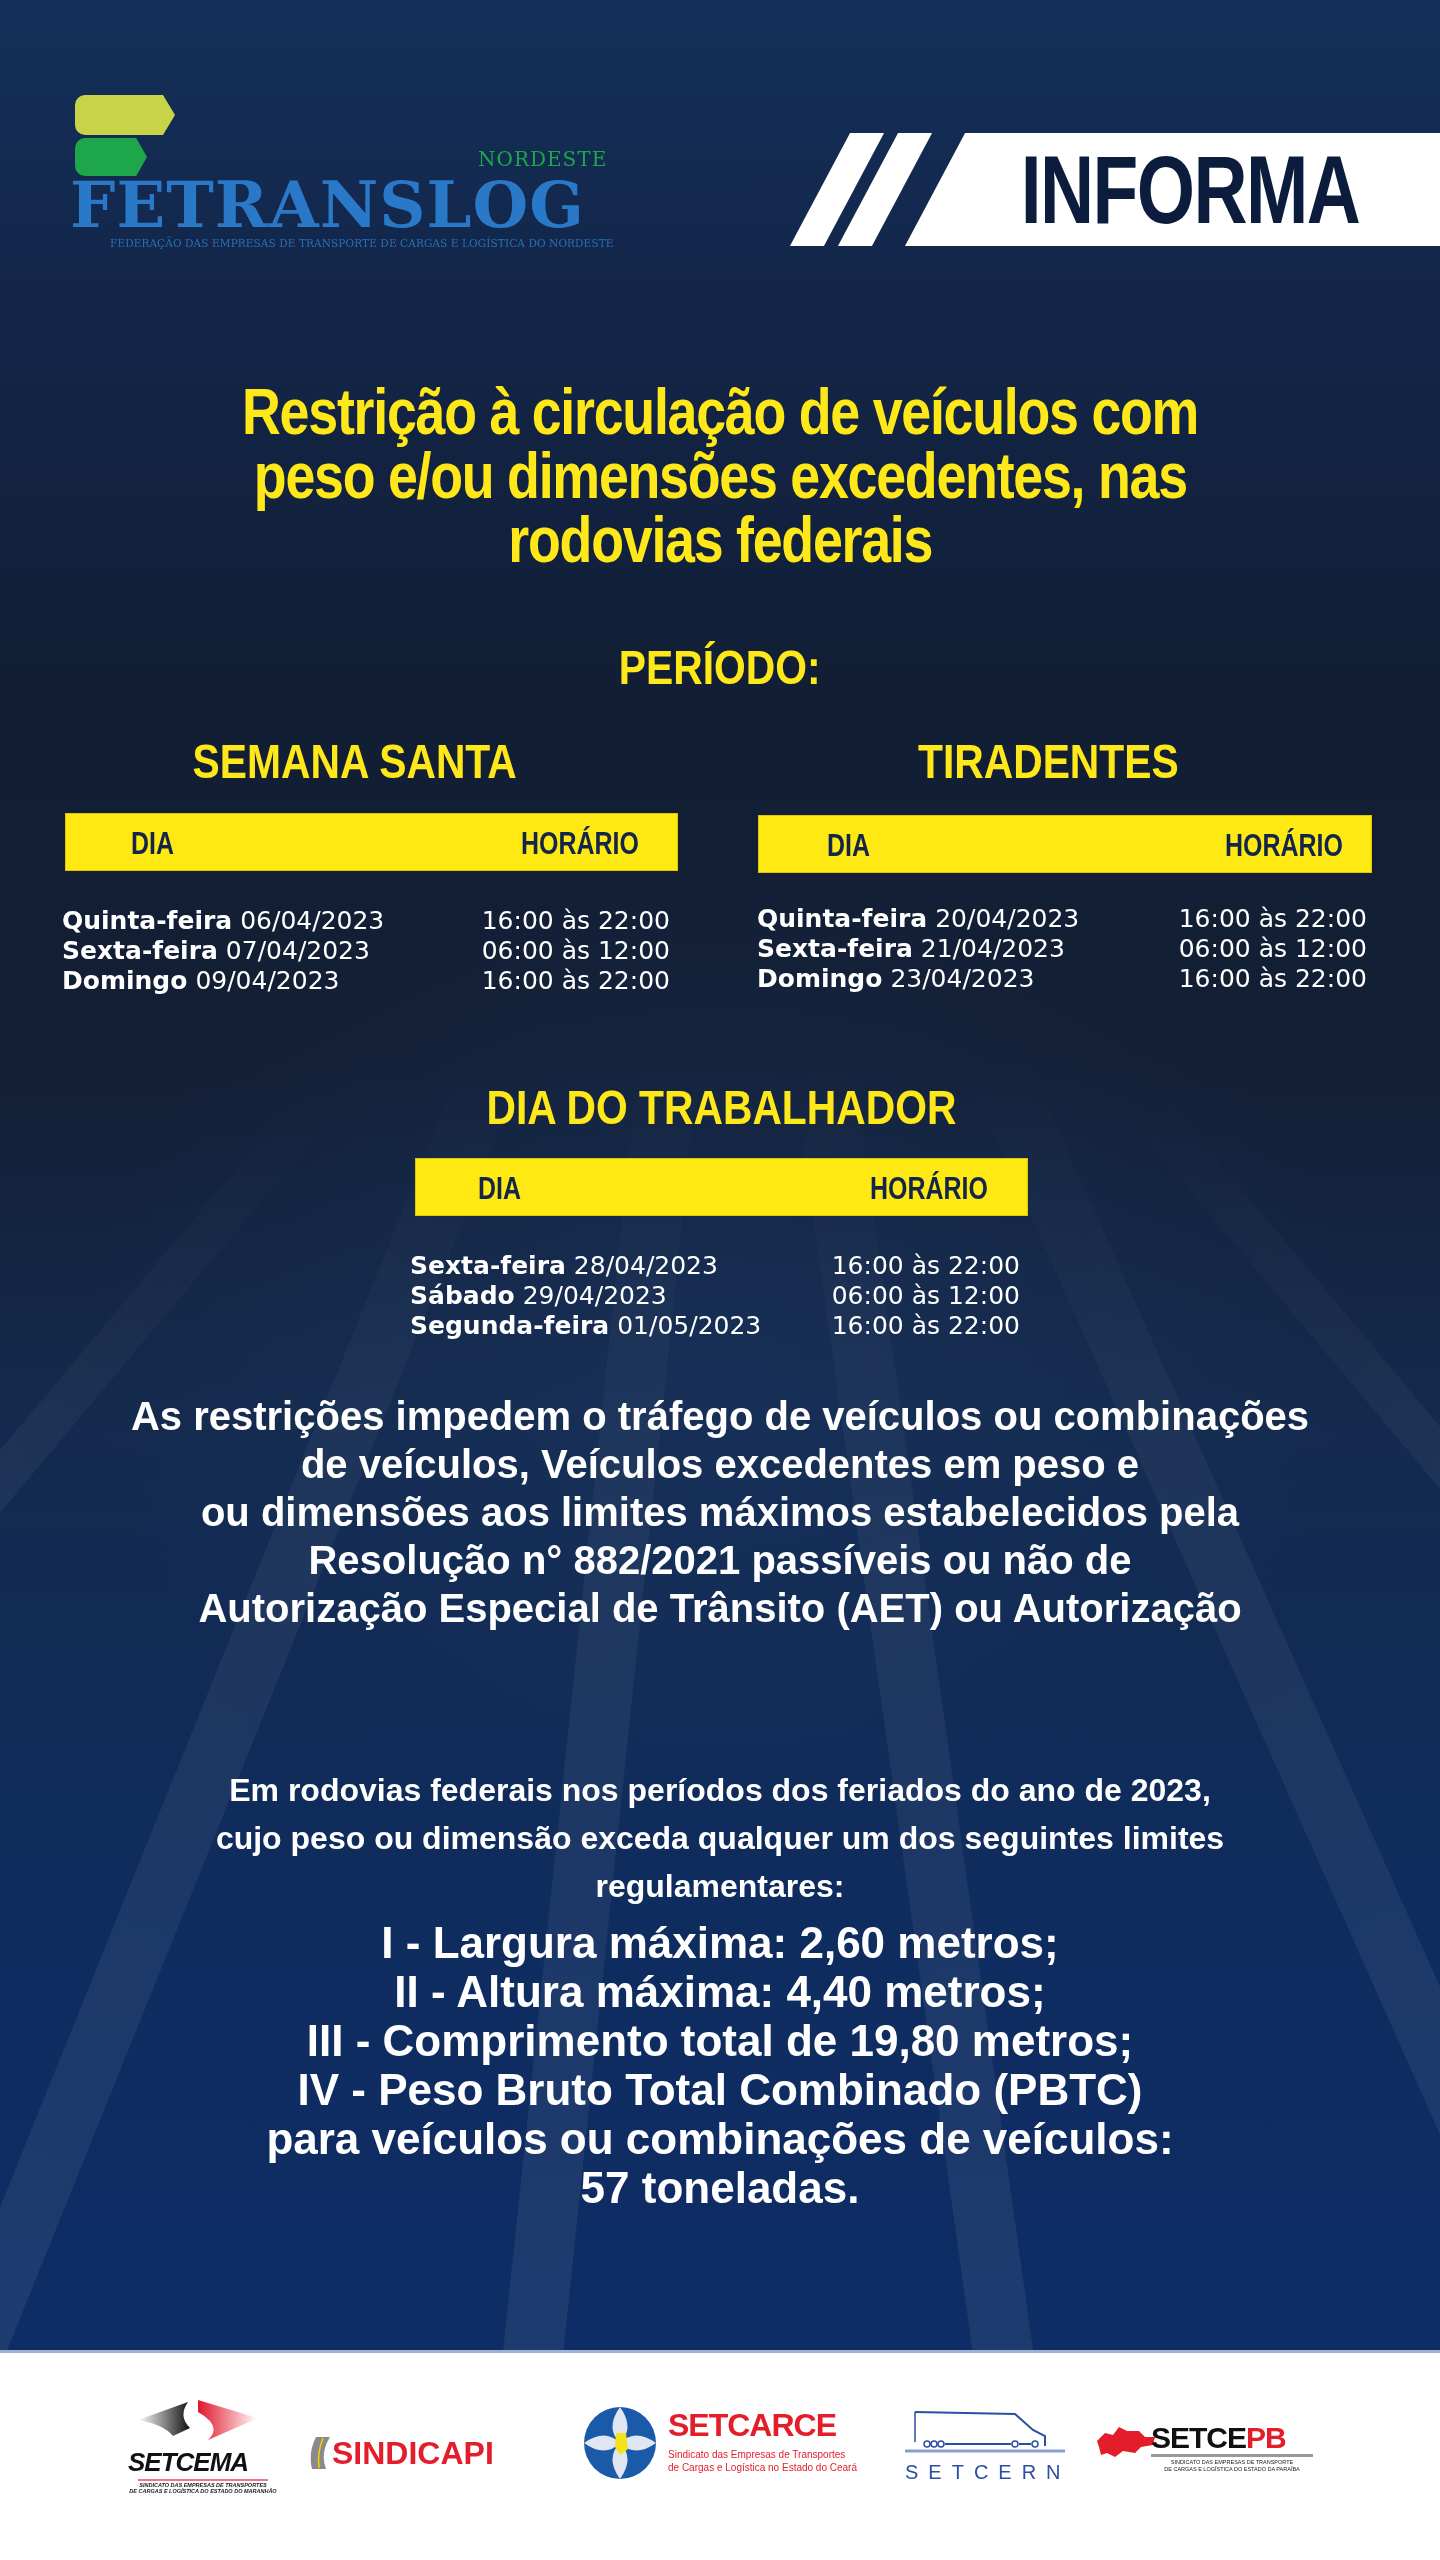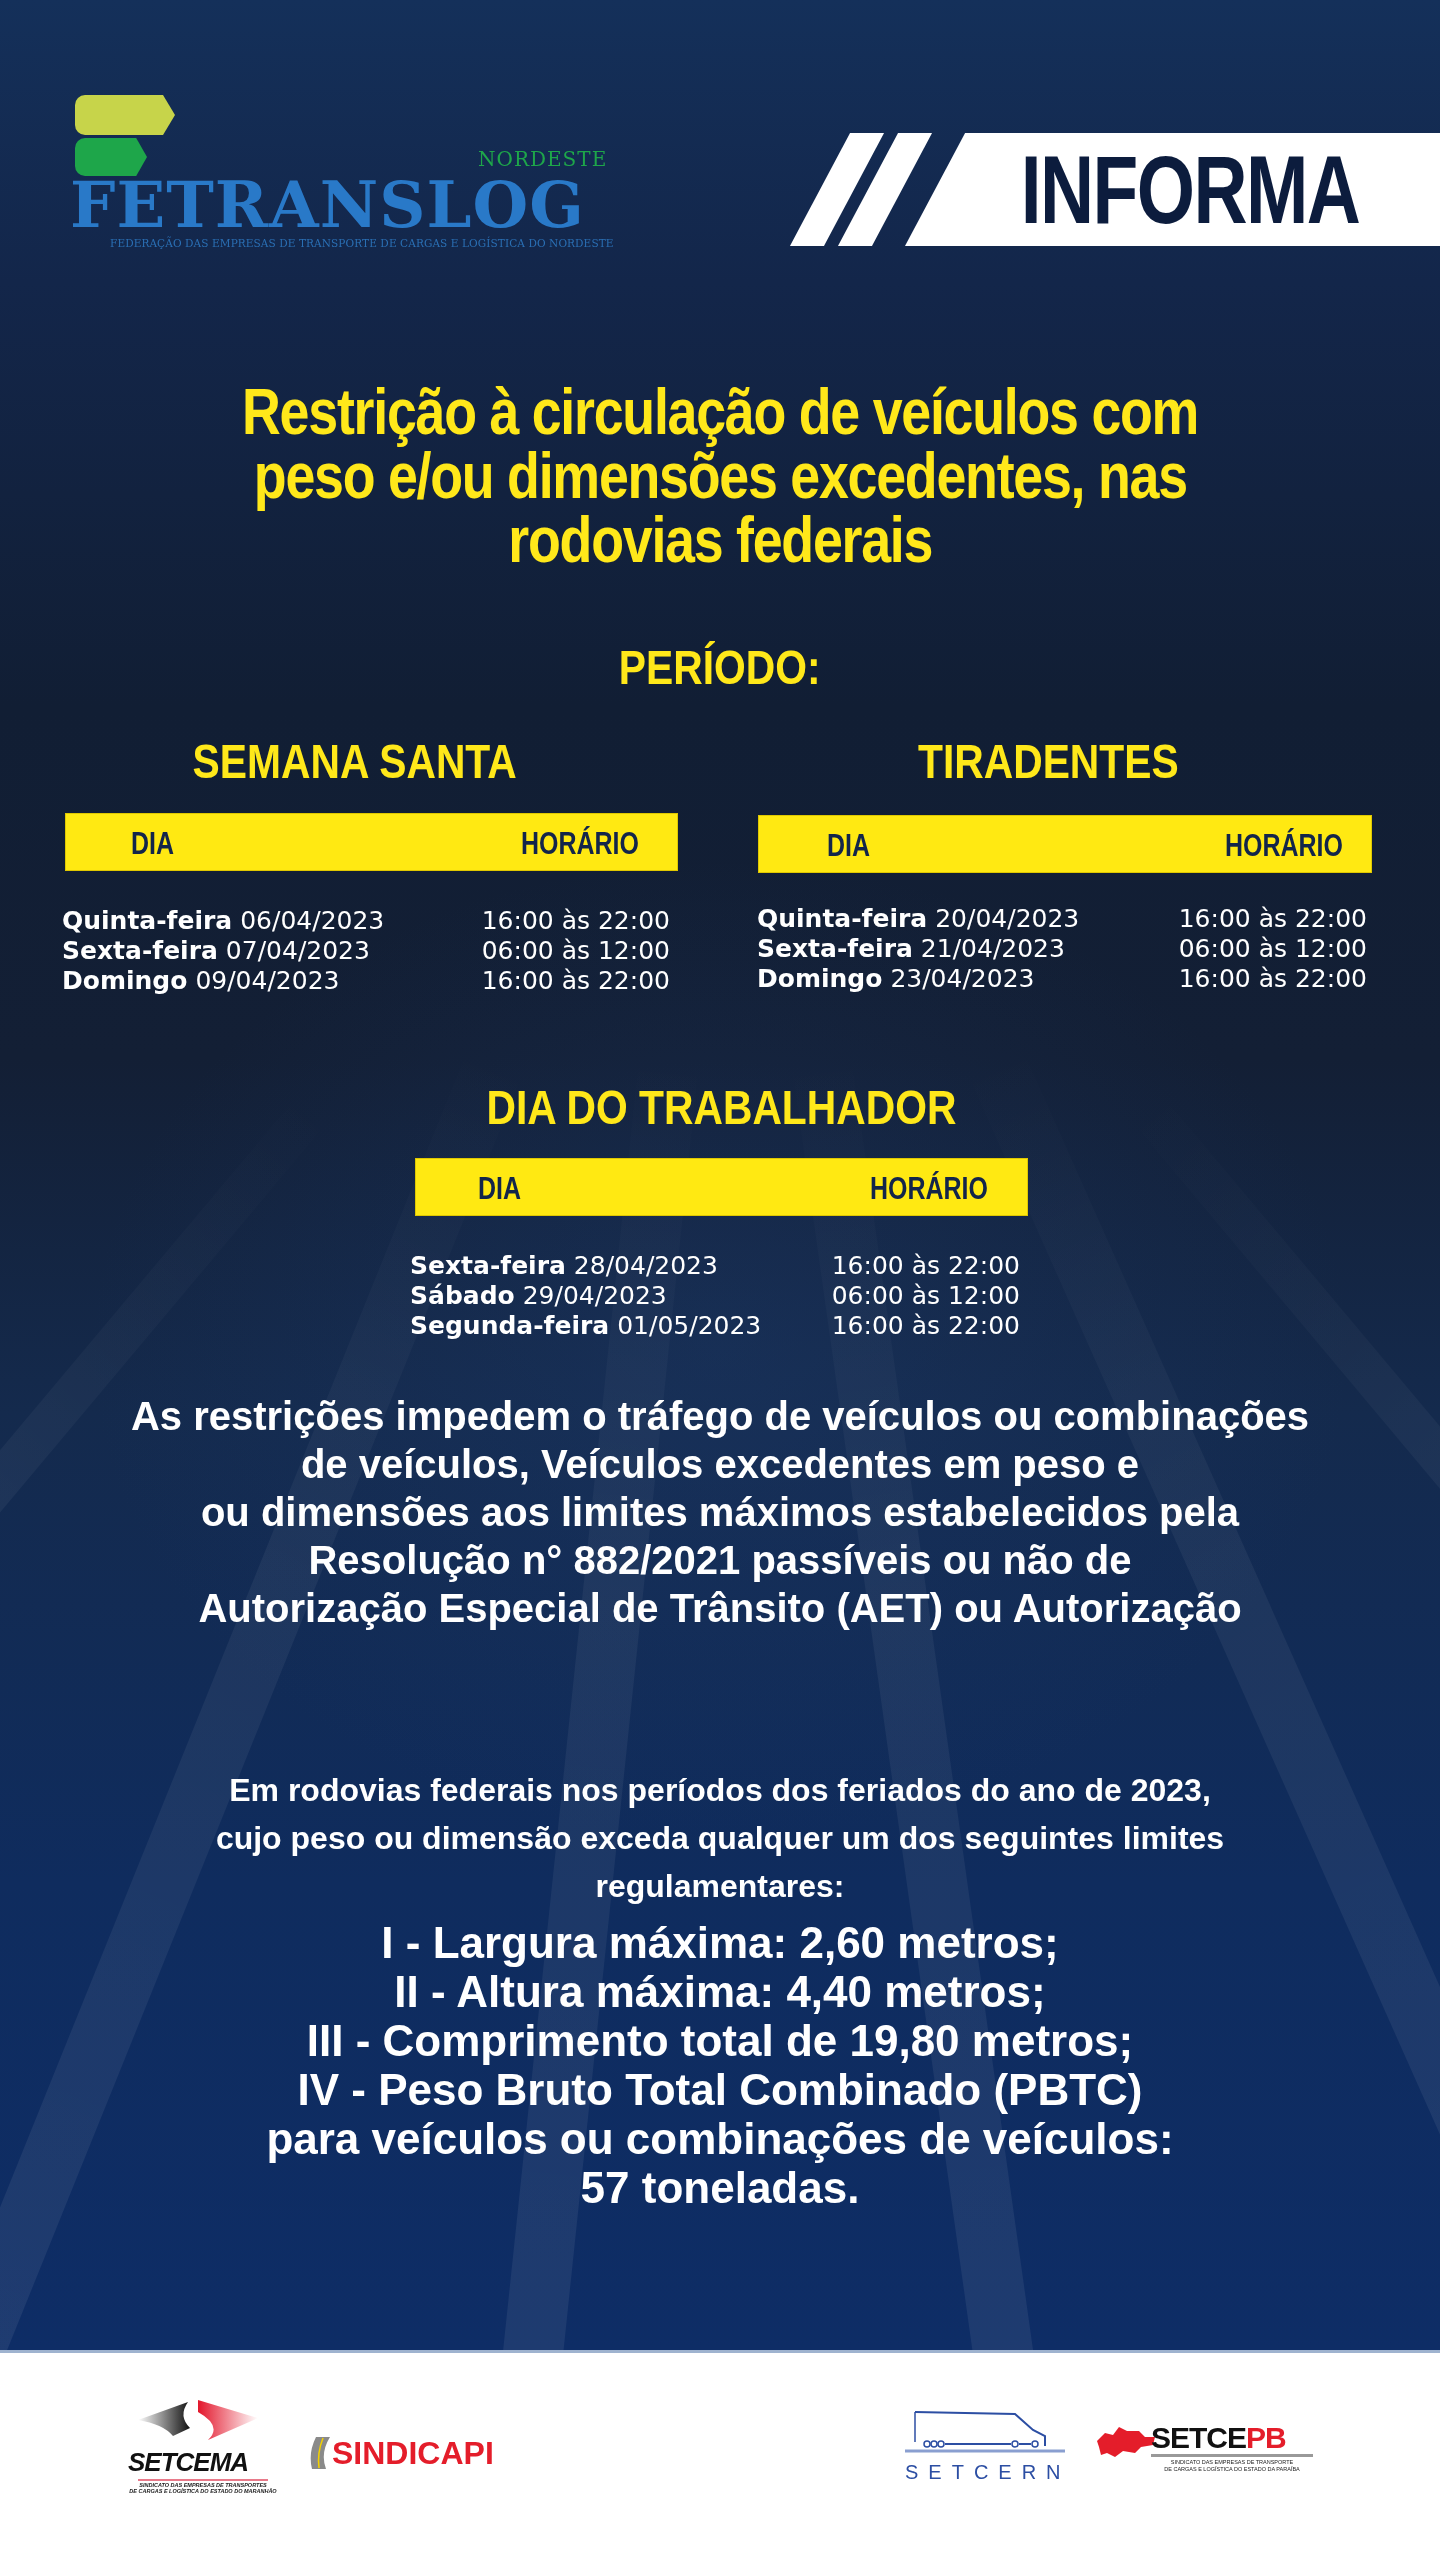--- a/index.html
+++ b/index.html
@@ -210,20 +210,33 @@
   </div>
 
   <div class="flogo" style="left:310px; top:80px; width:230px; height:40px; display:flex; align-items:center;">
     <svg width="22" height="36" viewBox="0 0 22 36">
       <path d="M6 2 L20 2 Q10 18 16 34 L2 34 Q-2 18 6 2Z" fill="#8a8a8a"></path>
       <path d="M13 3 Q7 18 9 33" stroke="#f3d100" stroke-width="1.5" fill="none"></path>
     </svg>
     <span style="font-family:'Liberation Sans',sans-serif; font-weight:bold; font-size:32px; color:#e41d2a; letter-spacing:0px;">SINDICAPI</span>
   </div>
 
+  <div class="flogo" style="left:580px; top:50px; width:300px; height:80px;">
+    <svg width="80" height="80" viewBox="0 0 80 80" style="position:absolute; left:0; top:0;">
+      <circle cx="40" cy="40" r="36" fill="#1a5aa8"></circle>
+      <path d="M40 4 Q55 25 40 40 Q25 25 40 4Z" fill="#dfe6f1"></path>
+      <path d="M76 40 Q55 55 40 40 Q55 25 76 40Z" fill="#dfe6f1"></path>
+      <path d="M40 76 Q25 55 40 40 Q55 55 40 76Z" fill="#dfe6f1"></path>
+      <path d="M4 40 Q25 25 40 40 Q25 55 4 40Z" fill="#dfe6f1"></path>
+      <path d="M36 30 L46 30 L48 46 L40 52 L35 44Z" fill="#f4e21a"></path>
+    </svg>
+    <div style="position:absolute; left:88px; top:4px; font-family:'Liberation Sans',sans-serif; font-weight:bold; font-size:32px; color:#e41d2a; letter-spacing:-1px;">SETCARCE</div>
+    <div style="position:absolute; left:88px; top:46px; font-size:10px; color:#e41d2a; white-space:nowrap;">Sindicato das Empresas de Transportes</div>
+    <div style="position:absolute; left:88px; top:59px; font-size:10px; color:#e41d2a; white-space:nowrap;">de Cargas e Logística no Estado do Ceará</div>
+  </div>
 
   <div class="flogo" style="left:905px; top:55px; width:160px; height:75px;">
     <svg width="160" height="45" viewBox="0 0 160 45">
       <path d="M10 4 L110 6 L128 22 L140 28 L140 38" stroke="#2c4ea3" stroke-width="2" fill="none"></path>
       <path d="M10 4 L10 34" stroke="#2c4ea3" stroke-width="1.5" fill="none"></path>
       <circle cx="22" cy="36" r="3" stroke="#2c4ea3" fill="none" stroke-width="1.5"></circle>
       <circle cx="29" cy="36" r="3" stroke="#2c4ea3" fill="none" stroke-width="1.5"></circle>
       <circle cx="36" cy="36" r="3" stroke="#2c4ea3" fill="none" stroke-width="1.5"></circle>
       <line x1="40" y1="36" x2="106" y2="36" stroke="#2c4ea3" stroke-width="2"></line>
       <circle cx="110" cy="36" r="3" stroke="#2c4ea3" fill="none" stroke-width="1.5"></circle>

